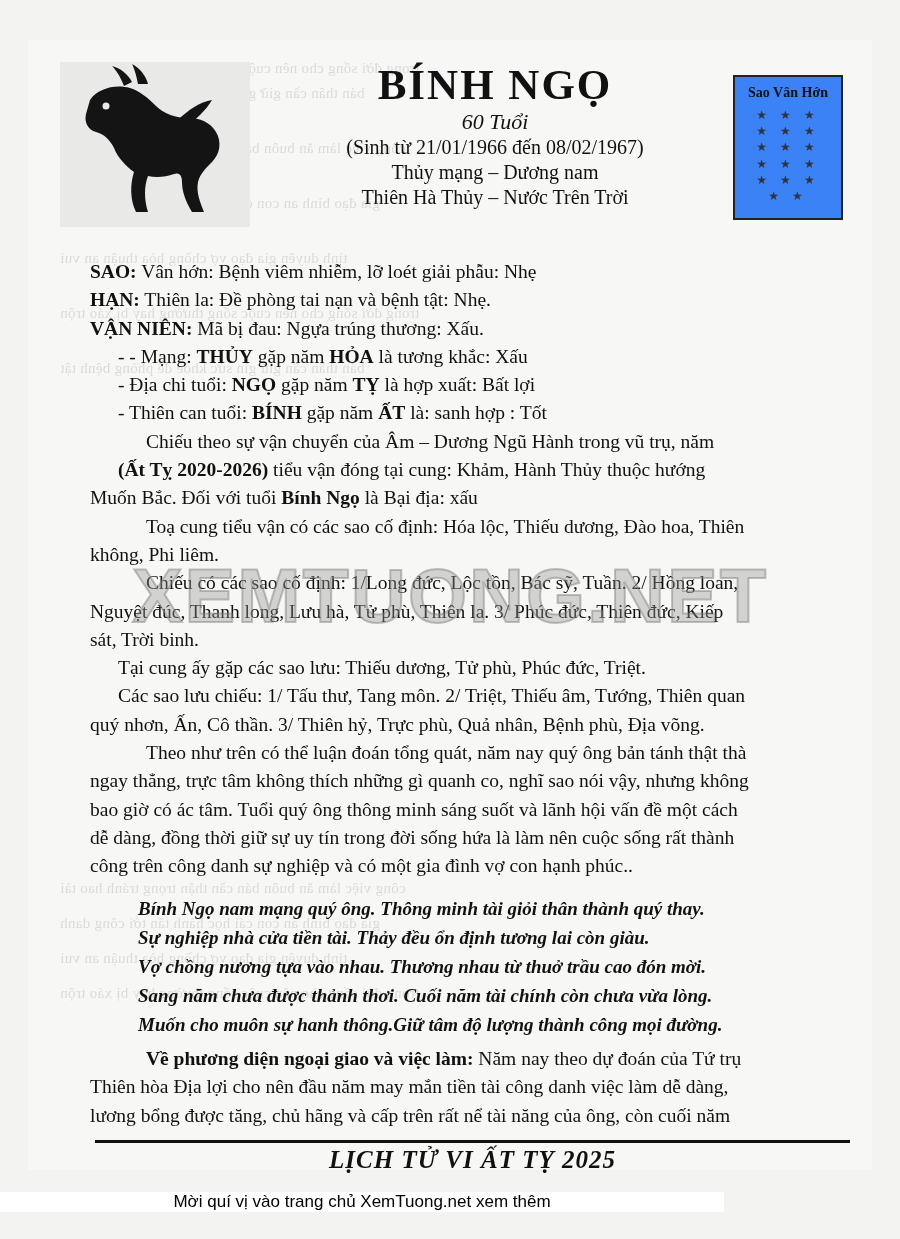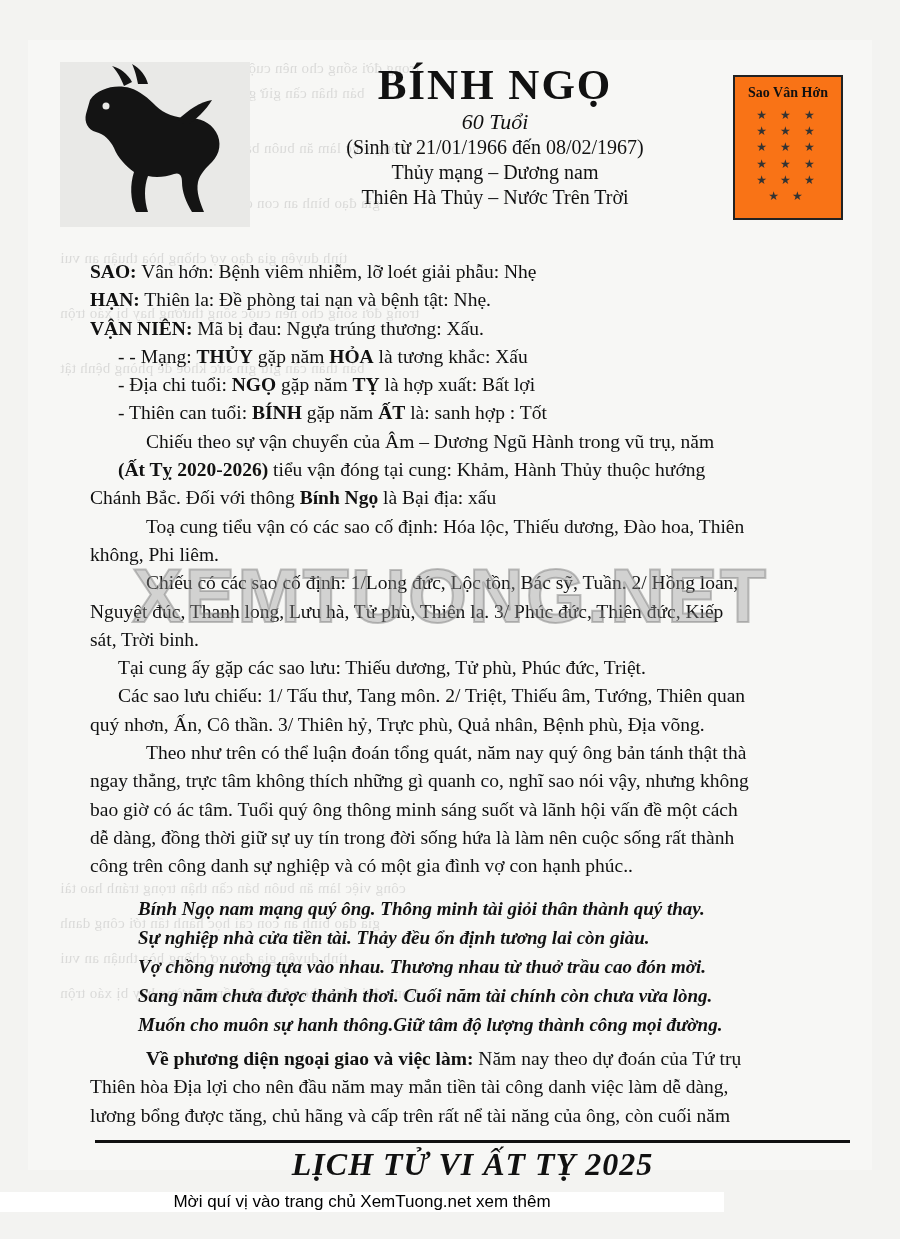--- a/index.html
+++ b/index.html
@@ -84,21 +84,21 @@
   }
 
   
   .starbox {
     position: absolute;
     left: 733px;
     top: 75px;
     width: 110px;
     height: 145px;
     border: 2px solid #222;
-    background: #f97316;
+    background: #3b82f6;
     text-align: center;
     padding-top: 8px;
     box-sizing: border-box;
   }
   .starbox .label {
     font-size: 14px;
     font-weight: bold;
     margin-bottom: 6px;
   }
   .starbox .row {
@@ -153,21 +153,21 @@
     top: 1140px;
     width: 755px;
     border-top: 3px solid #111;
   }
   .footer-title {
     position: absolute;
     left: 95px;
     top: 1146px;
     width: 755px;
     text-align: center;
-    font-size: 32px;
+    font-size: 25px;
     font-style: italic;
     font-weight: bold;
     letter-spacing: 1px;
   }
   .footer-note {
     position: absolute;
     left: 0;
     top: 1192px;
     width: 724px;
     text-align: center;
@@ -269,21 +269,21 @@
     </p>
     <p class="ind-2">
       <span>- Thiên can tuổi: </span><b>BÍNH</b><span> gặp năm </span><b>ẤT</b><span> là: sanh hợp : Tốt</span>
     </p>
 
     <p class="ind-3">Chiếu theo sự vận chuyển của Âm – Dương Ngũ Hành trong vũ trụ, năm</p>
     <p class="ind-2">
       <b>(Ất Tỵ 2020-2026)</b><span> tiểu vận đóng tại cung: Khảm, Hành Thủy thuộc hướng</span>
     </p>
     <p class="ind-1">
-      <span>Chánh Bắc. Đối với thông </span><b>Bính Ngọ</b><span> là Bại địa: xấu</span>
+      <span>Muốn Bắc. Đối với tuổi </span><b>Bính Ngọ</b><span> là Bại địa: xấu</span>
     </p>
 
     <p class="ind-3">Toạ cung tiểu vận có các sao cố định: Hóa lộc, Thiếu dương, Đào hoa, Thiên</p>
     <p class="ind-1">không, Phi liêm.</p>
 
     <p class="ind-3">Chiếu có các sao cố định: 1/Long đức, Lộc tồn, Bác sỹ, Tuần. 2/ Hồng loan,</p>
     <p class="ind-1">Nguyệt đúc, Thanh long, Lưu hà, Tử phù, Thiên la. 3/ Phúc đức, Thiên đức, Kiếp</p>
     <p class="ind-1">sát, Trời binh.</p>
 
     <p class="ind-2">Tại cung ấy gặp các sao lưu: Thiếu dương, Tử phù, Phúc đức, Triệt.</p>

